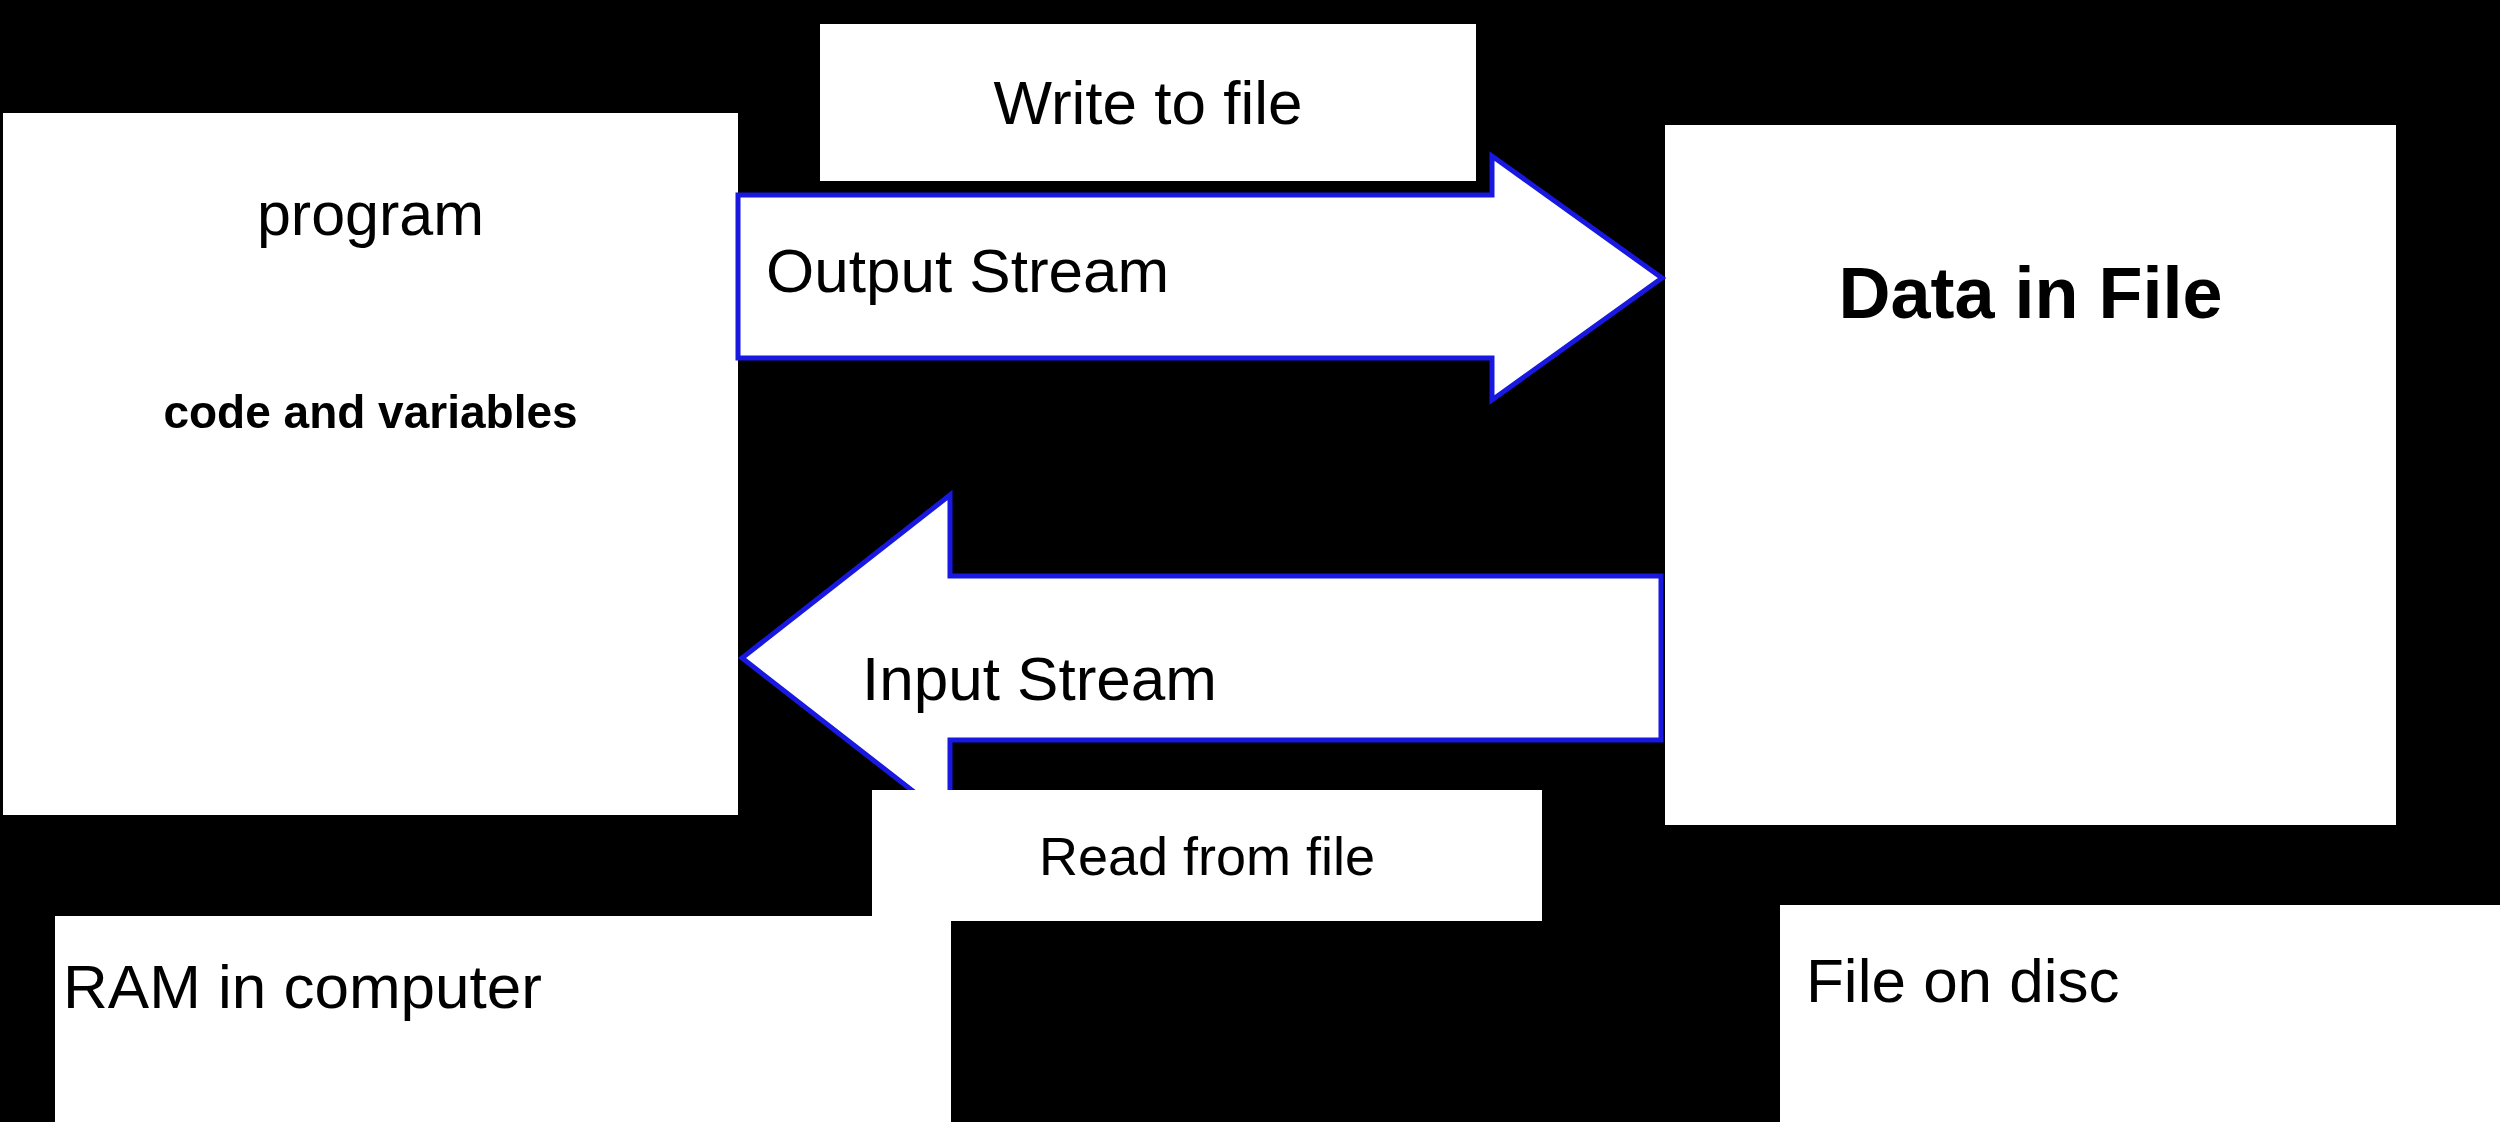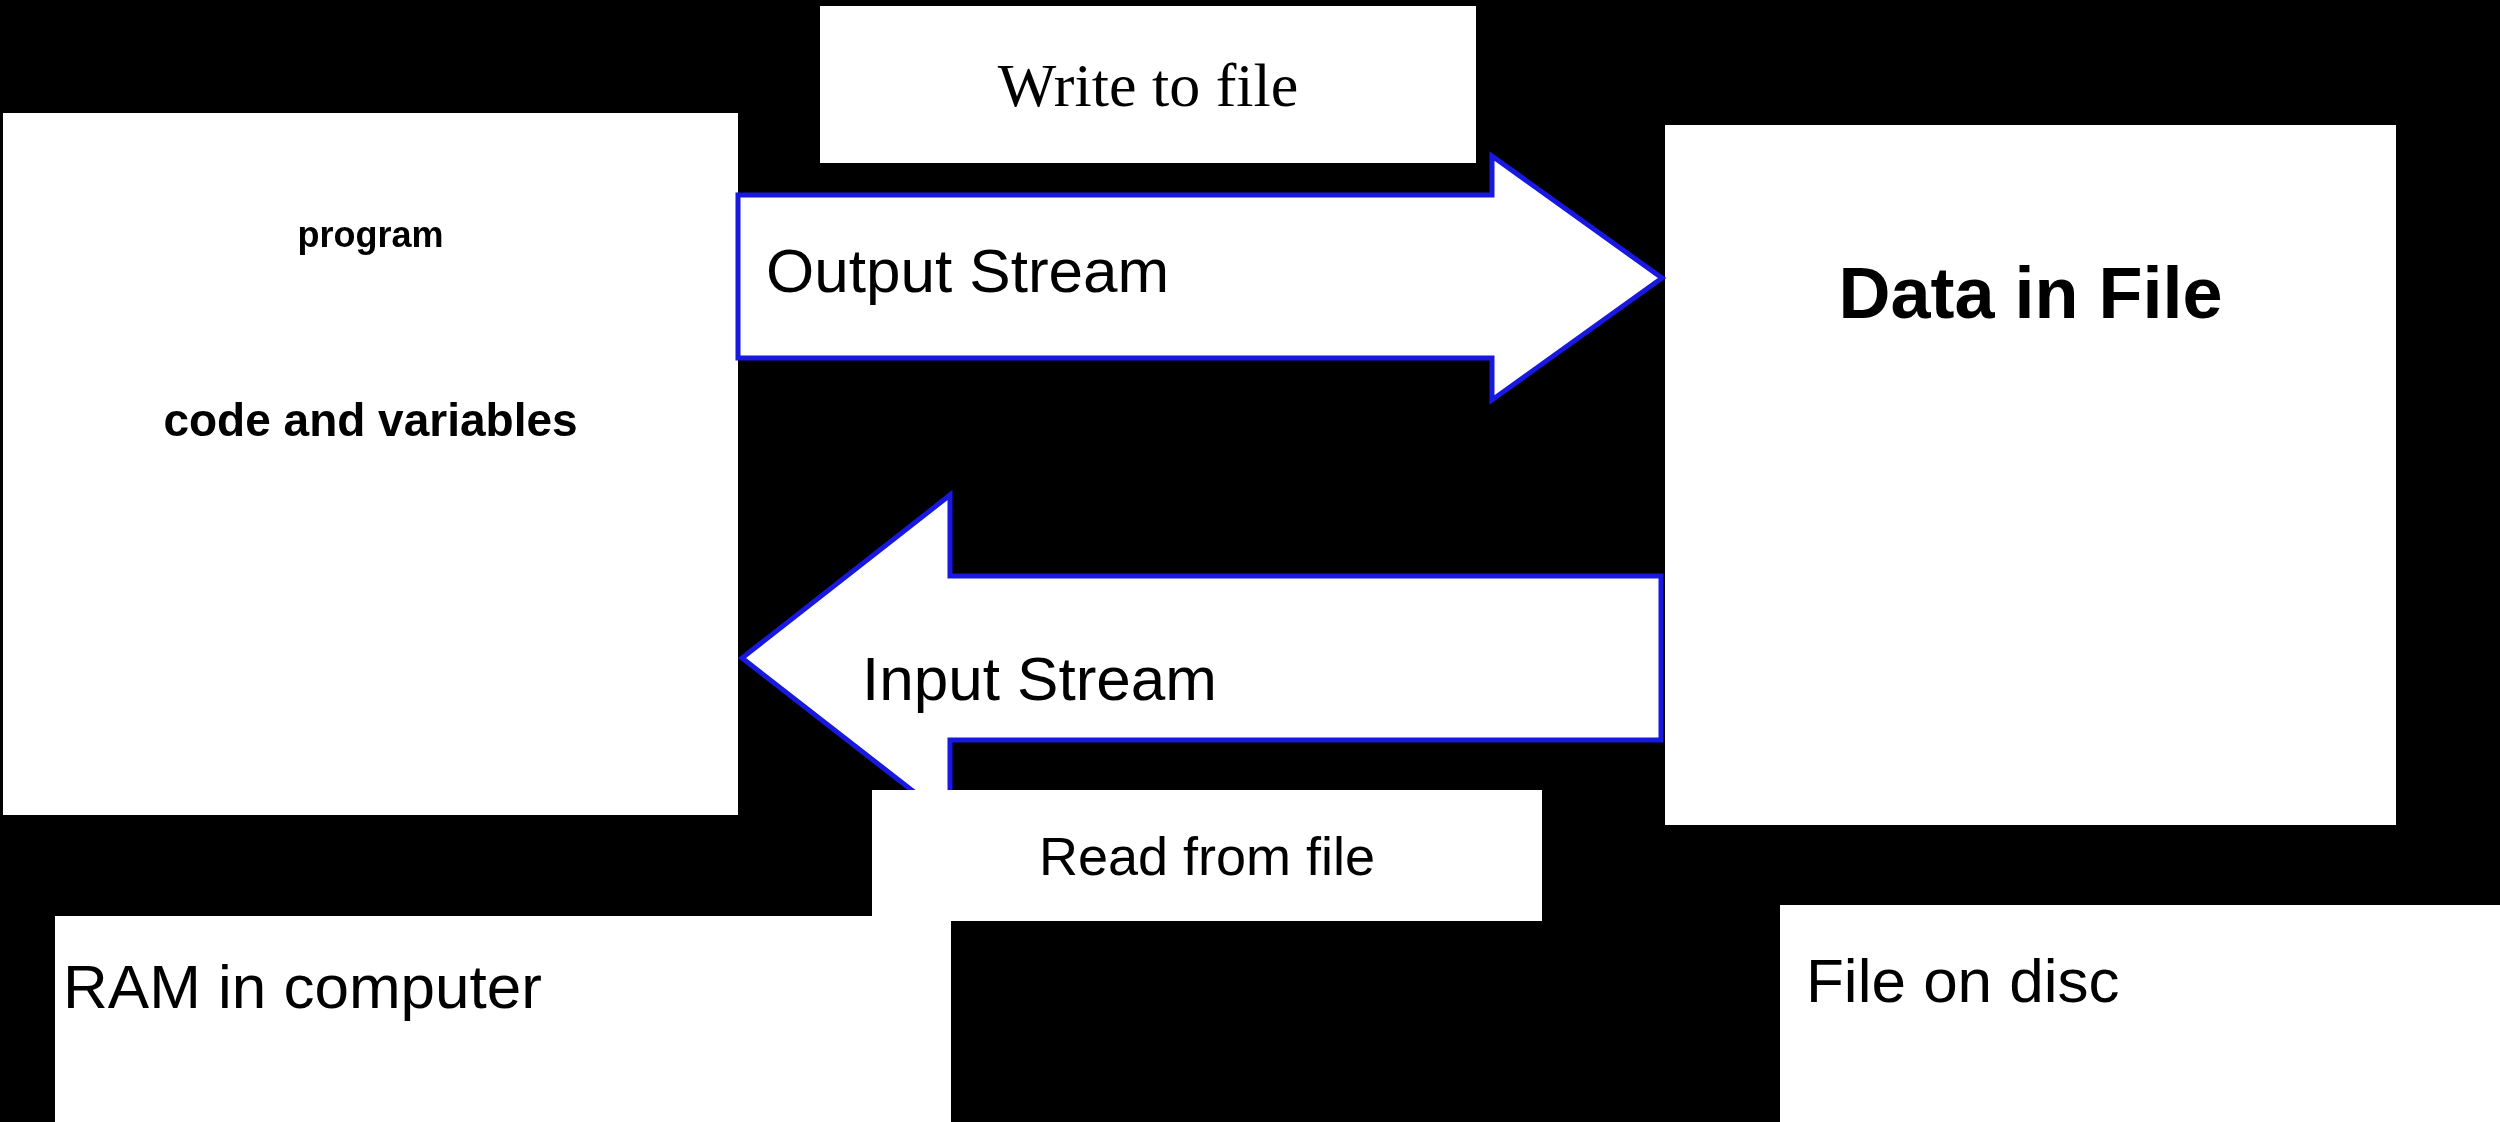--- a/index.html
+++ b/index.html
@@ -36,23 +36,23 @@
   #program-box {
     left: 0px;
     top: 111px;
     width: 740px;
     height: 706px;
     border: 2px solid #000000;
     border-left: 3px solid #000000;
     justify-content: flex-start;
   }
   #program-label {
-    font-size: 36px;
-    font-weight: bold;
-    margin-top: 104px;
+    font-size: 61px;
+    font-weight: normal;
+    margin-top: 71px;
   }
   #code-vars-label {
     font-size: 46px;
     font-weight: bold;
     margin-top: 144px;
   }
 
   
   #data-in-file-box {
     left: 1663px;
@@ -64,25 +64,24 @@
   }
   #data-in-file-label {
     font-size: 72px;
     font-weight: bold;
     margin-top: 132px;
   }
 
   
   #write-to-file-box {
     left: 820px;
-    top: 6px;
+    top: 24px;
     width: 656px;
     height: 157px;
     justify-content: center;
-    font-family: Liberation Serif, serif;
   }
   #write-to-file-label { font-size: 62px; }
 
   #read-from-file-box {
     left: 872px;
     top: 790px;
     width: 670px;
     height: 131px;
     justify-content: center;
   }

